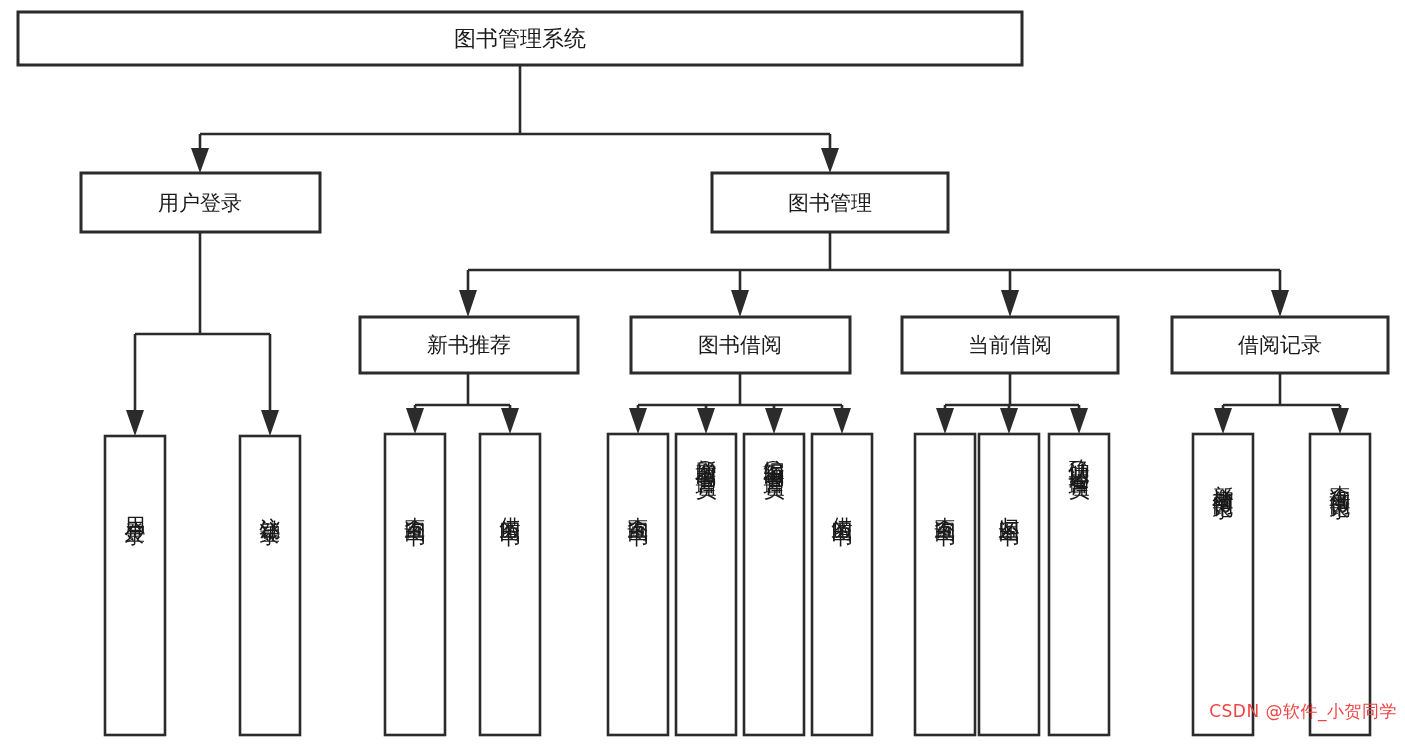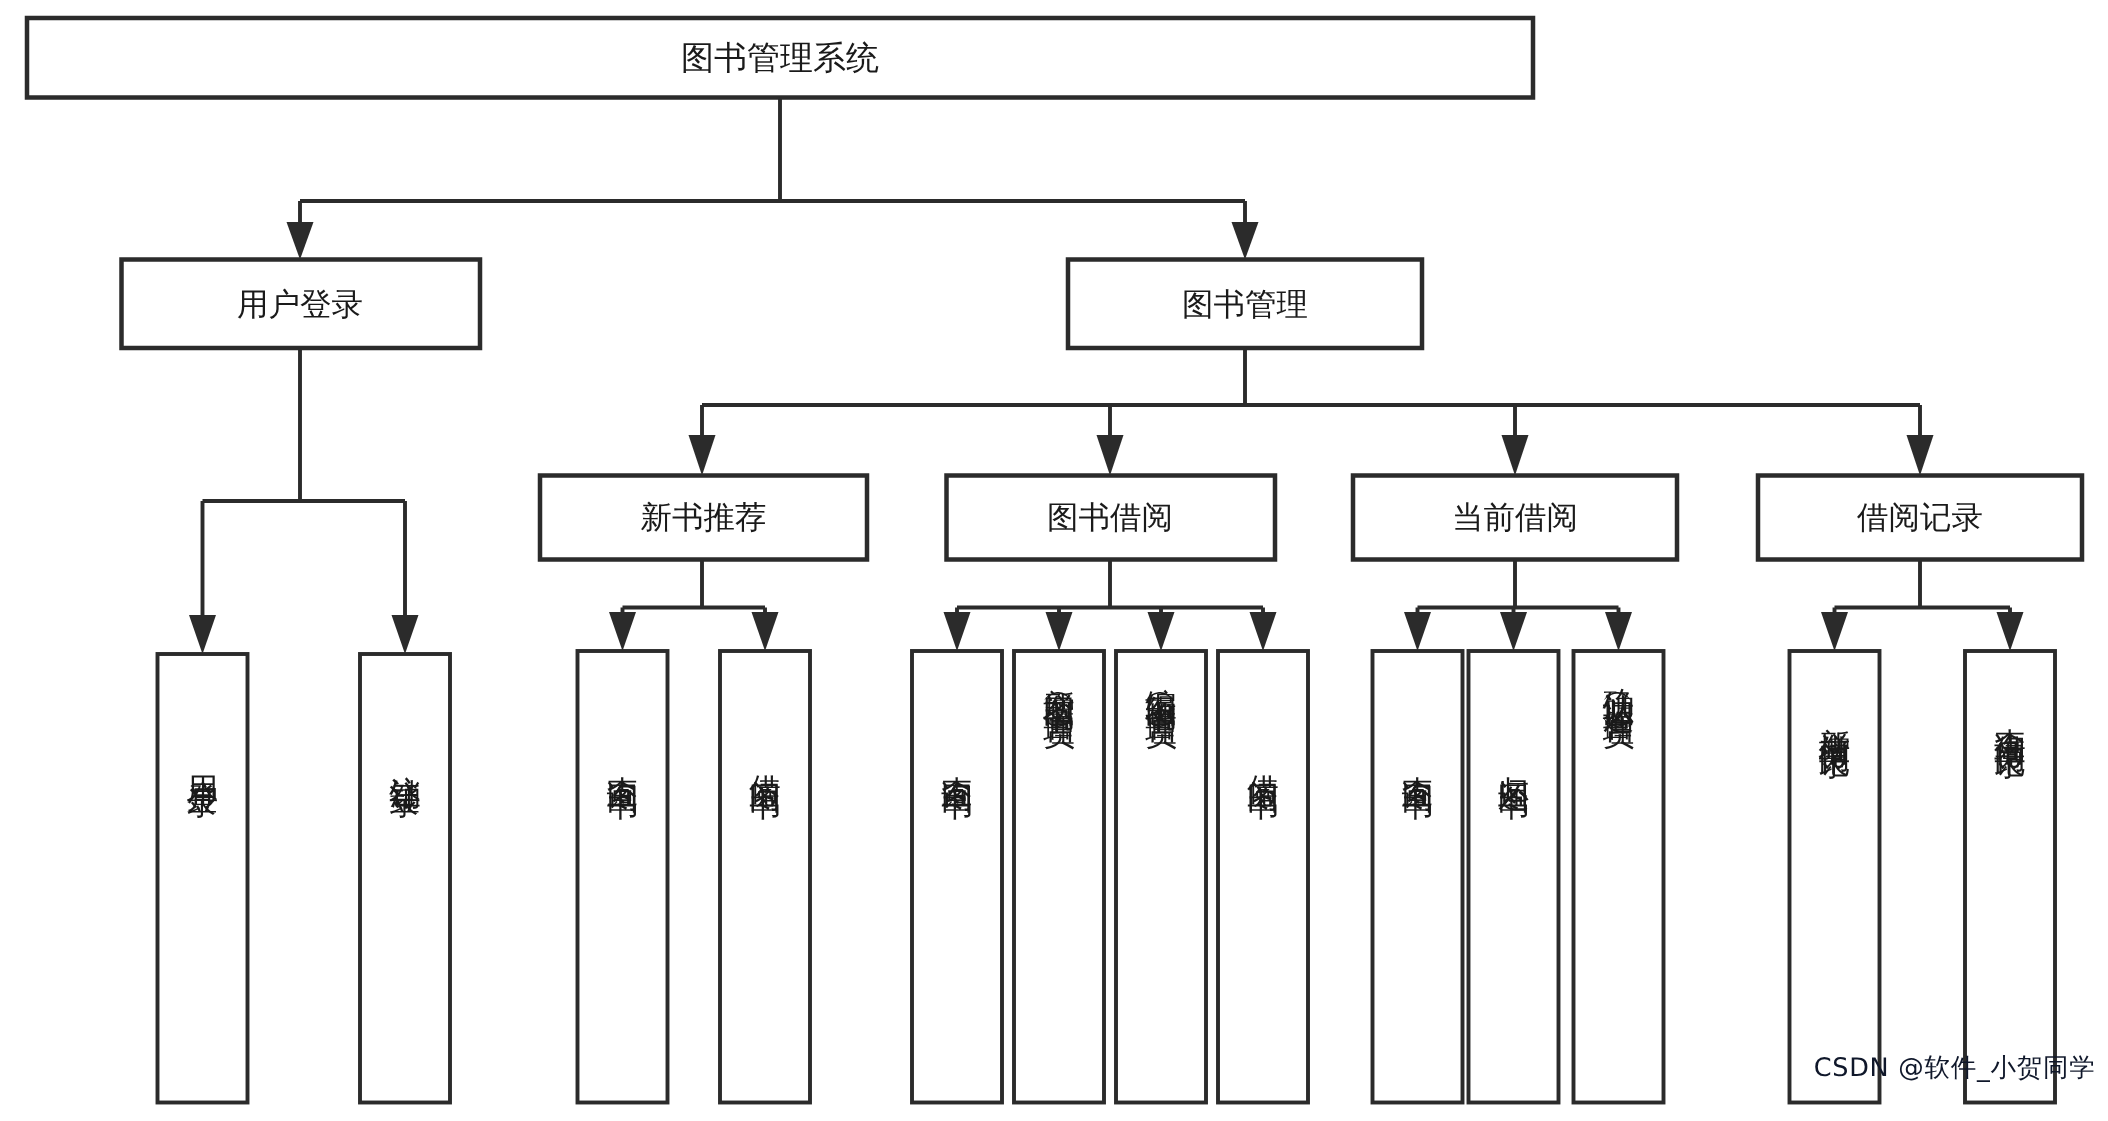--- a/index.html
+++ b/index.html
@@ -71,21 +71,21 @@
     letter-spacing: 3px;
     color: #1a1a1a;
     white-space: nowrap;
   }
   .watermark {
     position: absolute;
     right: 8px;
     bottom: 4px;
     font-family: "DejaVu Sans", "Liberation Sans", sans-serif;
     font-size: 17px;
-    color: #0f172a;
+    color: #ef4444;
     letter-spacing: 0.5px;
     white-space: nowrap;
   }
 </style>
 </head>
 <body>
 
 <div id="diagram-root">
 
   <svg id="structure-chart" viewBox="0 0 1405 747" xmlns="http://www.w3.org/2000/svg">

